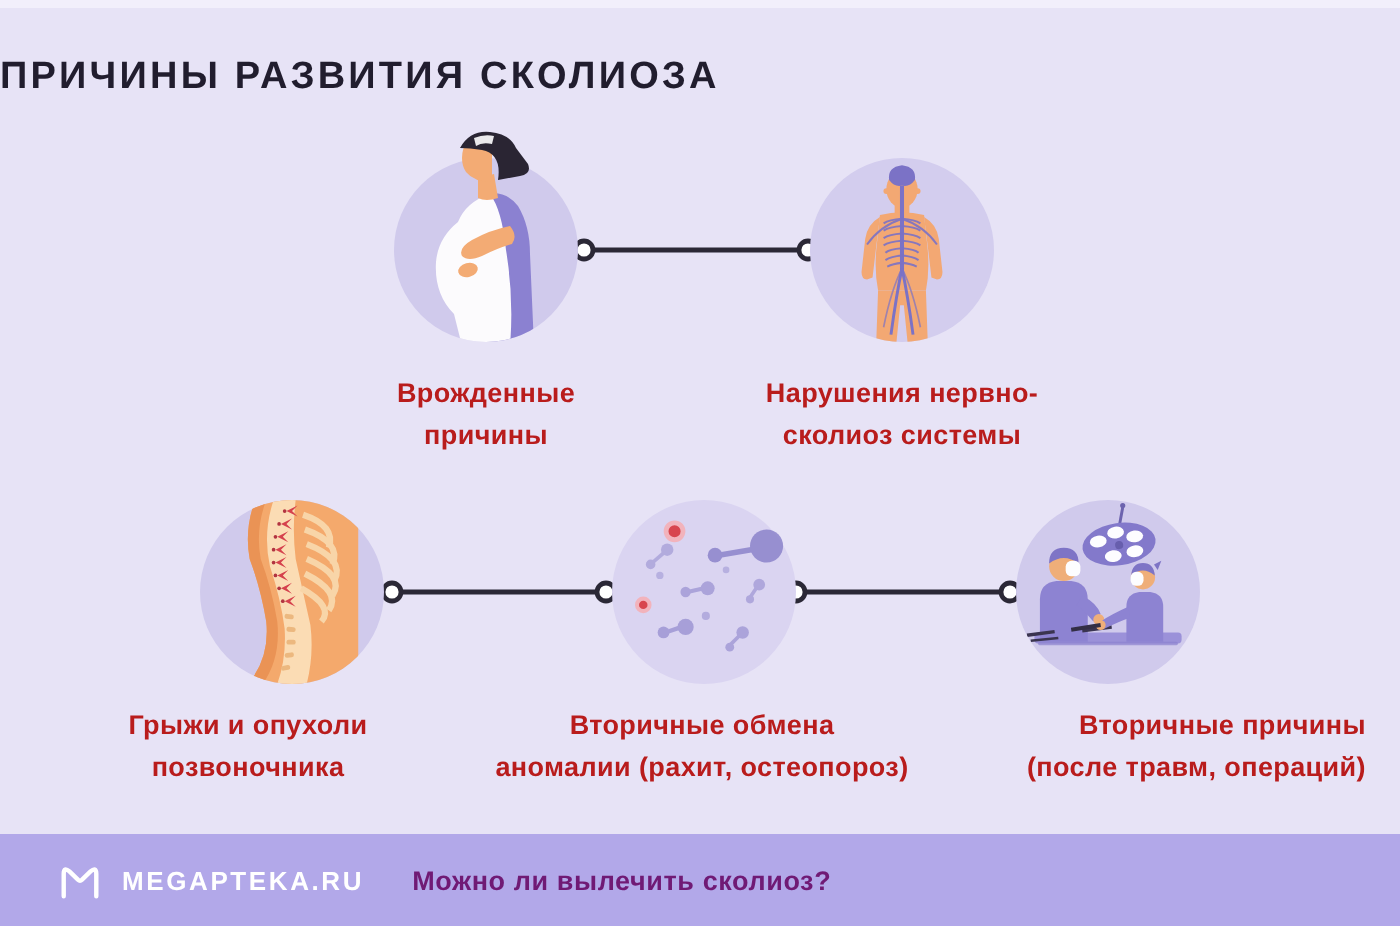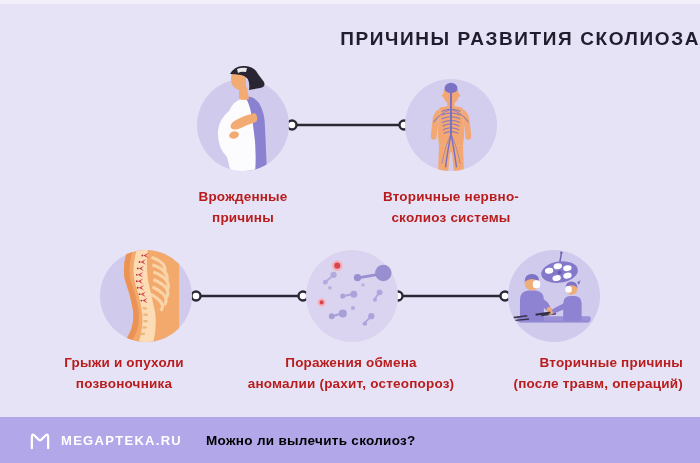--- a/index.html
+++ b/index.html
@@ -4,40 +4,40 @@
 <style>
   html,body{margin:0;padding:0;background:#cfcde0;}
   .canvas{
     position:relative;width:700px;height:463px;overflow:hidden;
     background:#e7e3f6;
     font-family:"Liberation Sans", sans-serif;
   }
   .top-strip{position:absolute;left:0;top:0;width:700px;height:4px;background:#f2effb;}
   .title{
     position:absolute;left:0;top:28px;width:700px;margin:0;
-    text-align:right;font-size:19px;font-weight:800;letter-spacing:1.6px;
+    text-align:left;font-size:19px;font-weight:800;letter-spacing:1.6px;
     color:#211d2e;
   }
   .connectors{position:absolute;left:0;top:0;pointer-events:none;}
   .illus{position:absolute;}
   .card-label{
     position:absolute;width:260px;text-align:center;
     font-size:13.5px;font-weight:700;line-height:21px;color:#b91c1c;letter-spacing:.2px;
   }
   .card-label span{display:block;}
   .footer{
     position:absolute;left:0;bottom:0;width:700px;height:46px;
     background:#b2a8e9;display:flex;align-items:center;
   }
   .logo-mark{margin-left:28px;flex:0 0 auto;display:block;}
   .brand{
     margin-left:9px;color:#ffffff;font-size:13px;font-weight:700;letter-spacing:1.3px;
   }
   .footer-question{
-    margin-left:24px;color:#000000;font-size:13.5px;font-weight:700;letter-spacing:.3px;
+    margin-left:24px;color:#701a75;font-size:13.5px;font-weight:700;letter-spacing:.3px;
   }
 </style>
 </head>
 <body>
 
 <div class="canvas">
   <div class="top-strip"></div>
 
   <h1 class="title">ПРИЧИНЫ РАЗВИТИЯ СКОЛИОЗА</h1>
 
@@ -260,29 +260,29 @@
       <circle cx="46" cy="68" r="2.7" fill="#efae79"></circle>
       <line x1="30" y1="70.5" x2="46" y2="68" stroke="#332e45" stroke-width="2.2"></line>
     </g>
   </svg>
 
   <div class="card-label" style="left:113px;top:186px;">
     <span>Врожденные</span>
     <span>причины</span>
   </div>
   <div class="card-label" style="left:321px;top:186px;">
-    <span>Вторичные нервно-</span>
+    <span>Нарушения нервно-</span>
     <span>сколиоз системы</span>
   </div>
   <div class="card-label" style="left:-6px;top:352px;">
     <span>Грыжи и опухоли</span>
     <span>позвоночника</span>
   </div>
   <div class="card-label" style="left:221px;top:352px;">
-    <span>Поражения обмена</span>
+    <span>Вторичные обмена</span>
     <span>аномалии (рахит, остеопороз)</span>
   </div>
   <div class="card-label" style="left:423px;top:352px;text-align:right;">
     <span>Вторичные причины</span>
     <span>(после травм, операций)</span>
   </div>
 
   <div class="footer">
     <svg class="logo-mark" width="24" height="23" viewBox="0 0 24 24">
       <path d="M3.5 20 V8.2 Q3.5 4.4 6.5 7 L10.9 11.3 Q12 12.3 13.1 11.3 L17.5 7 Q20.5 4.4 20.5 8.2 V20" fill="none" stroke="#ffffff" stroke-width="2.3" stroke-linecap="round"></path>

